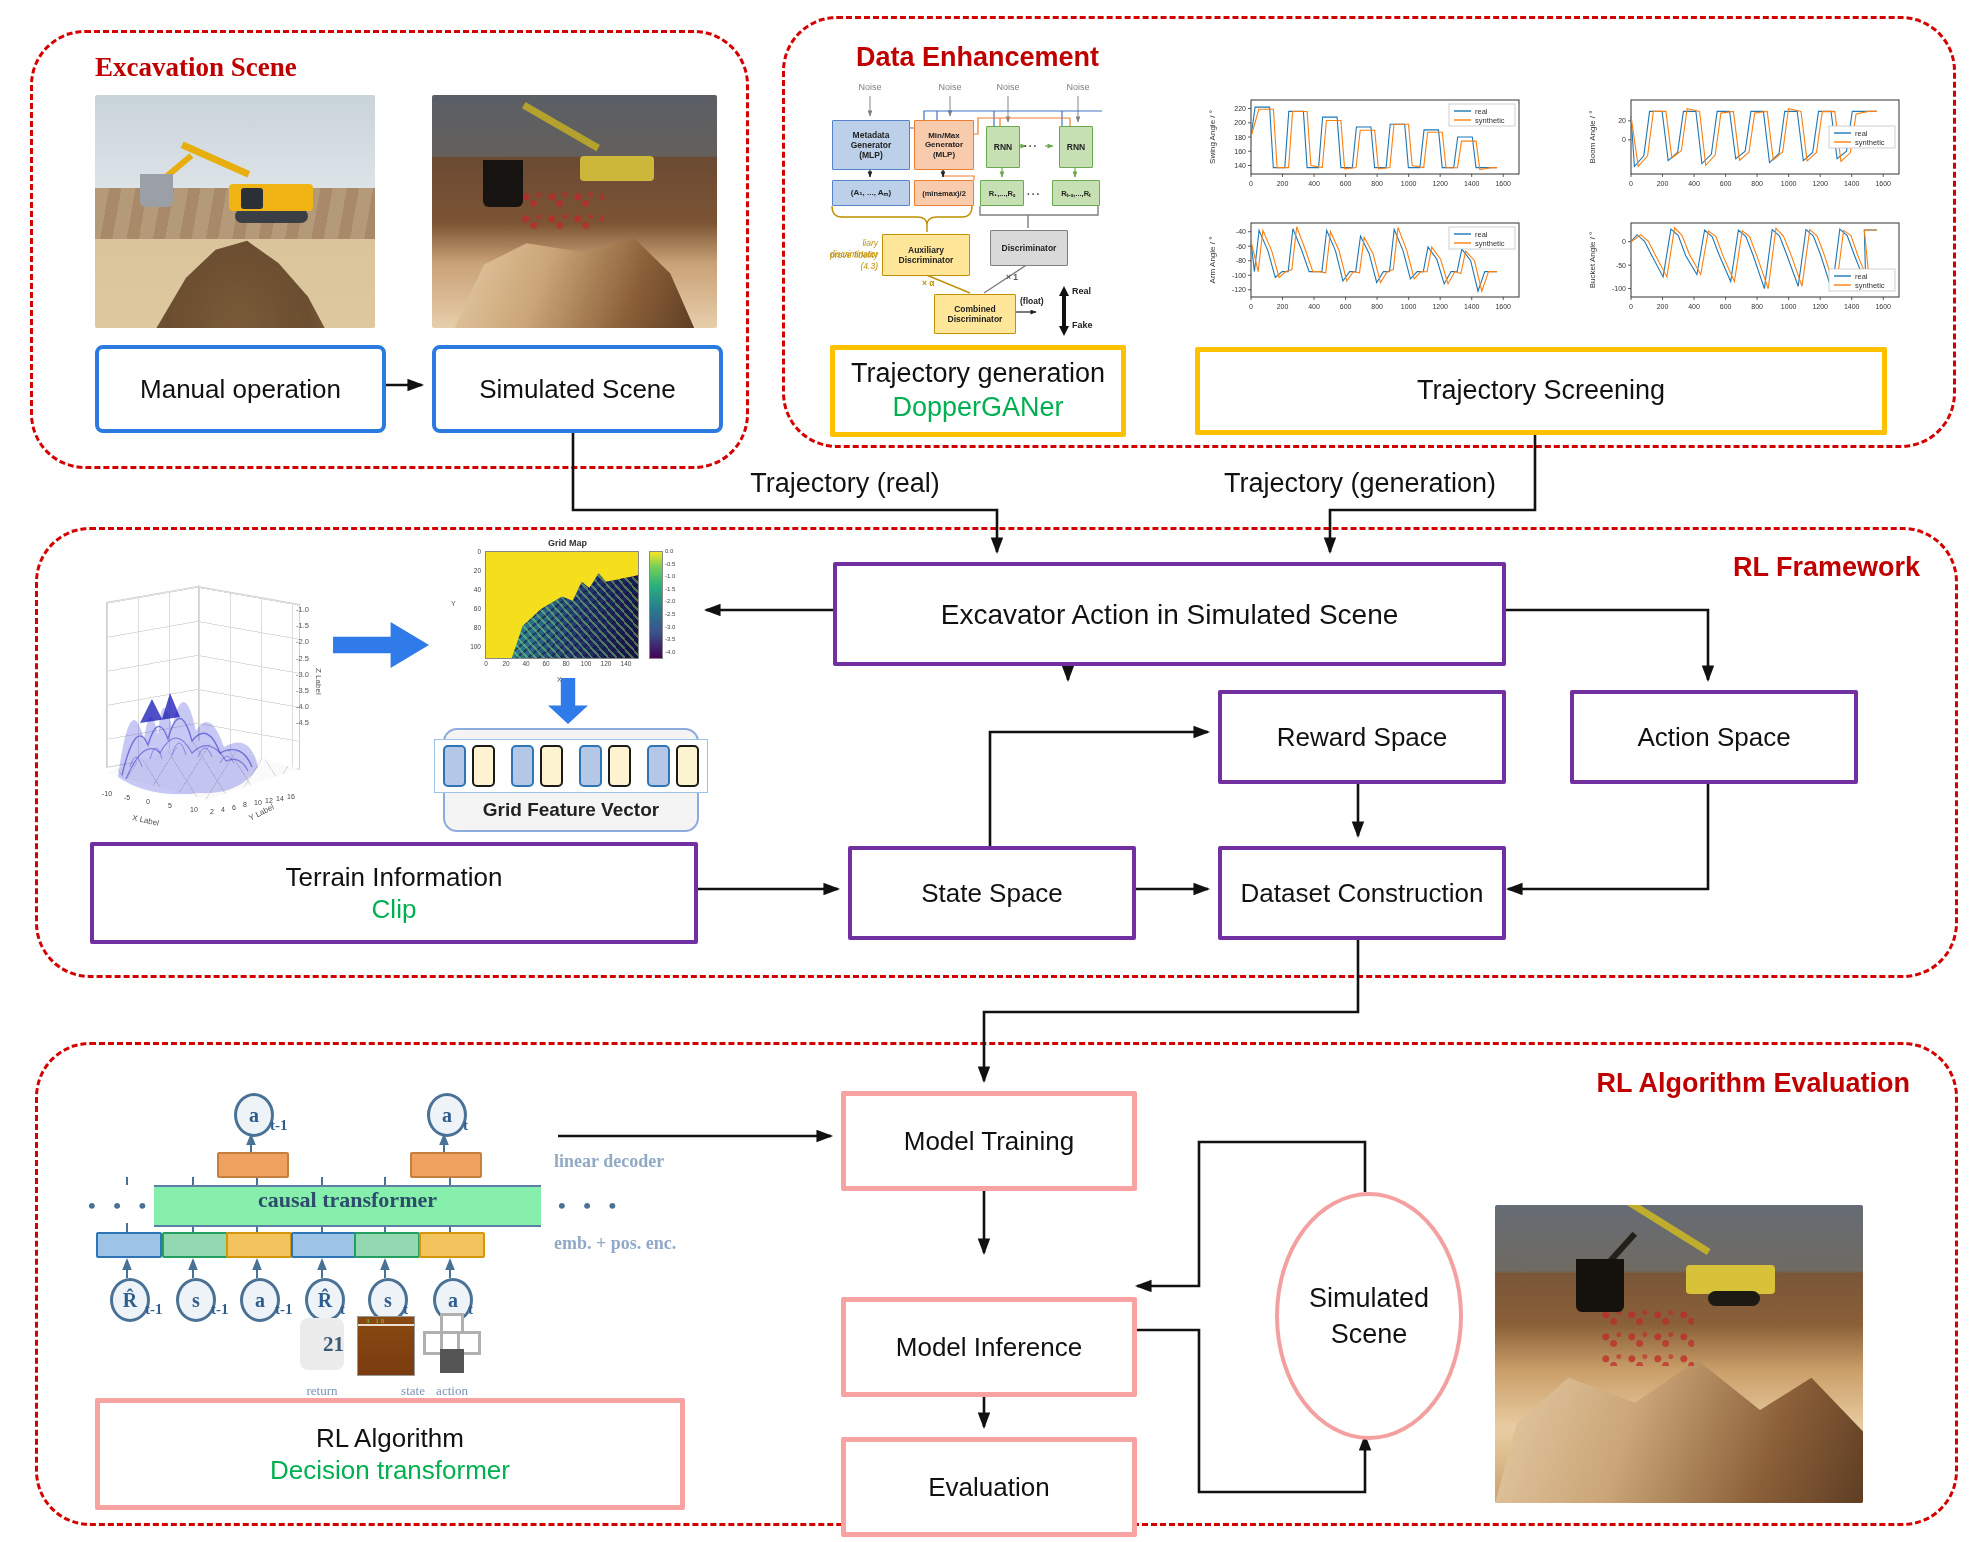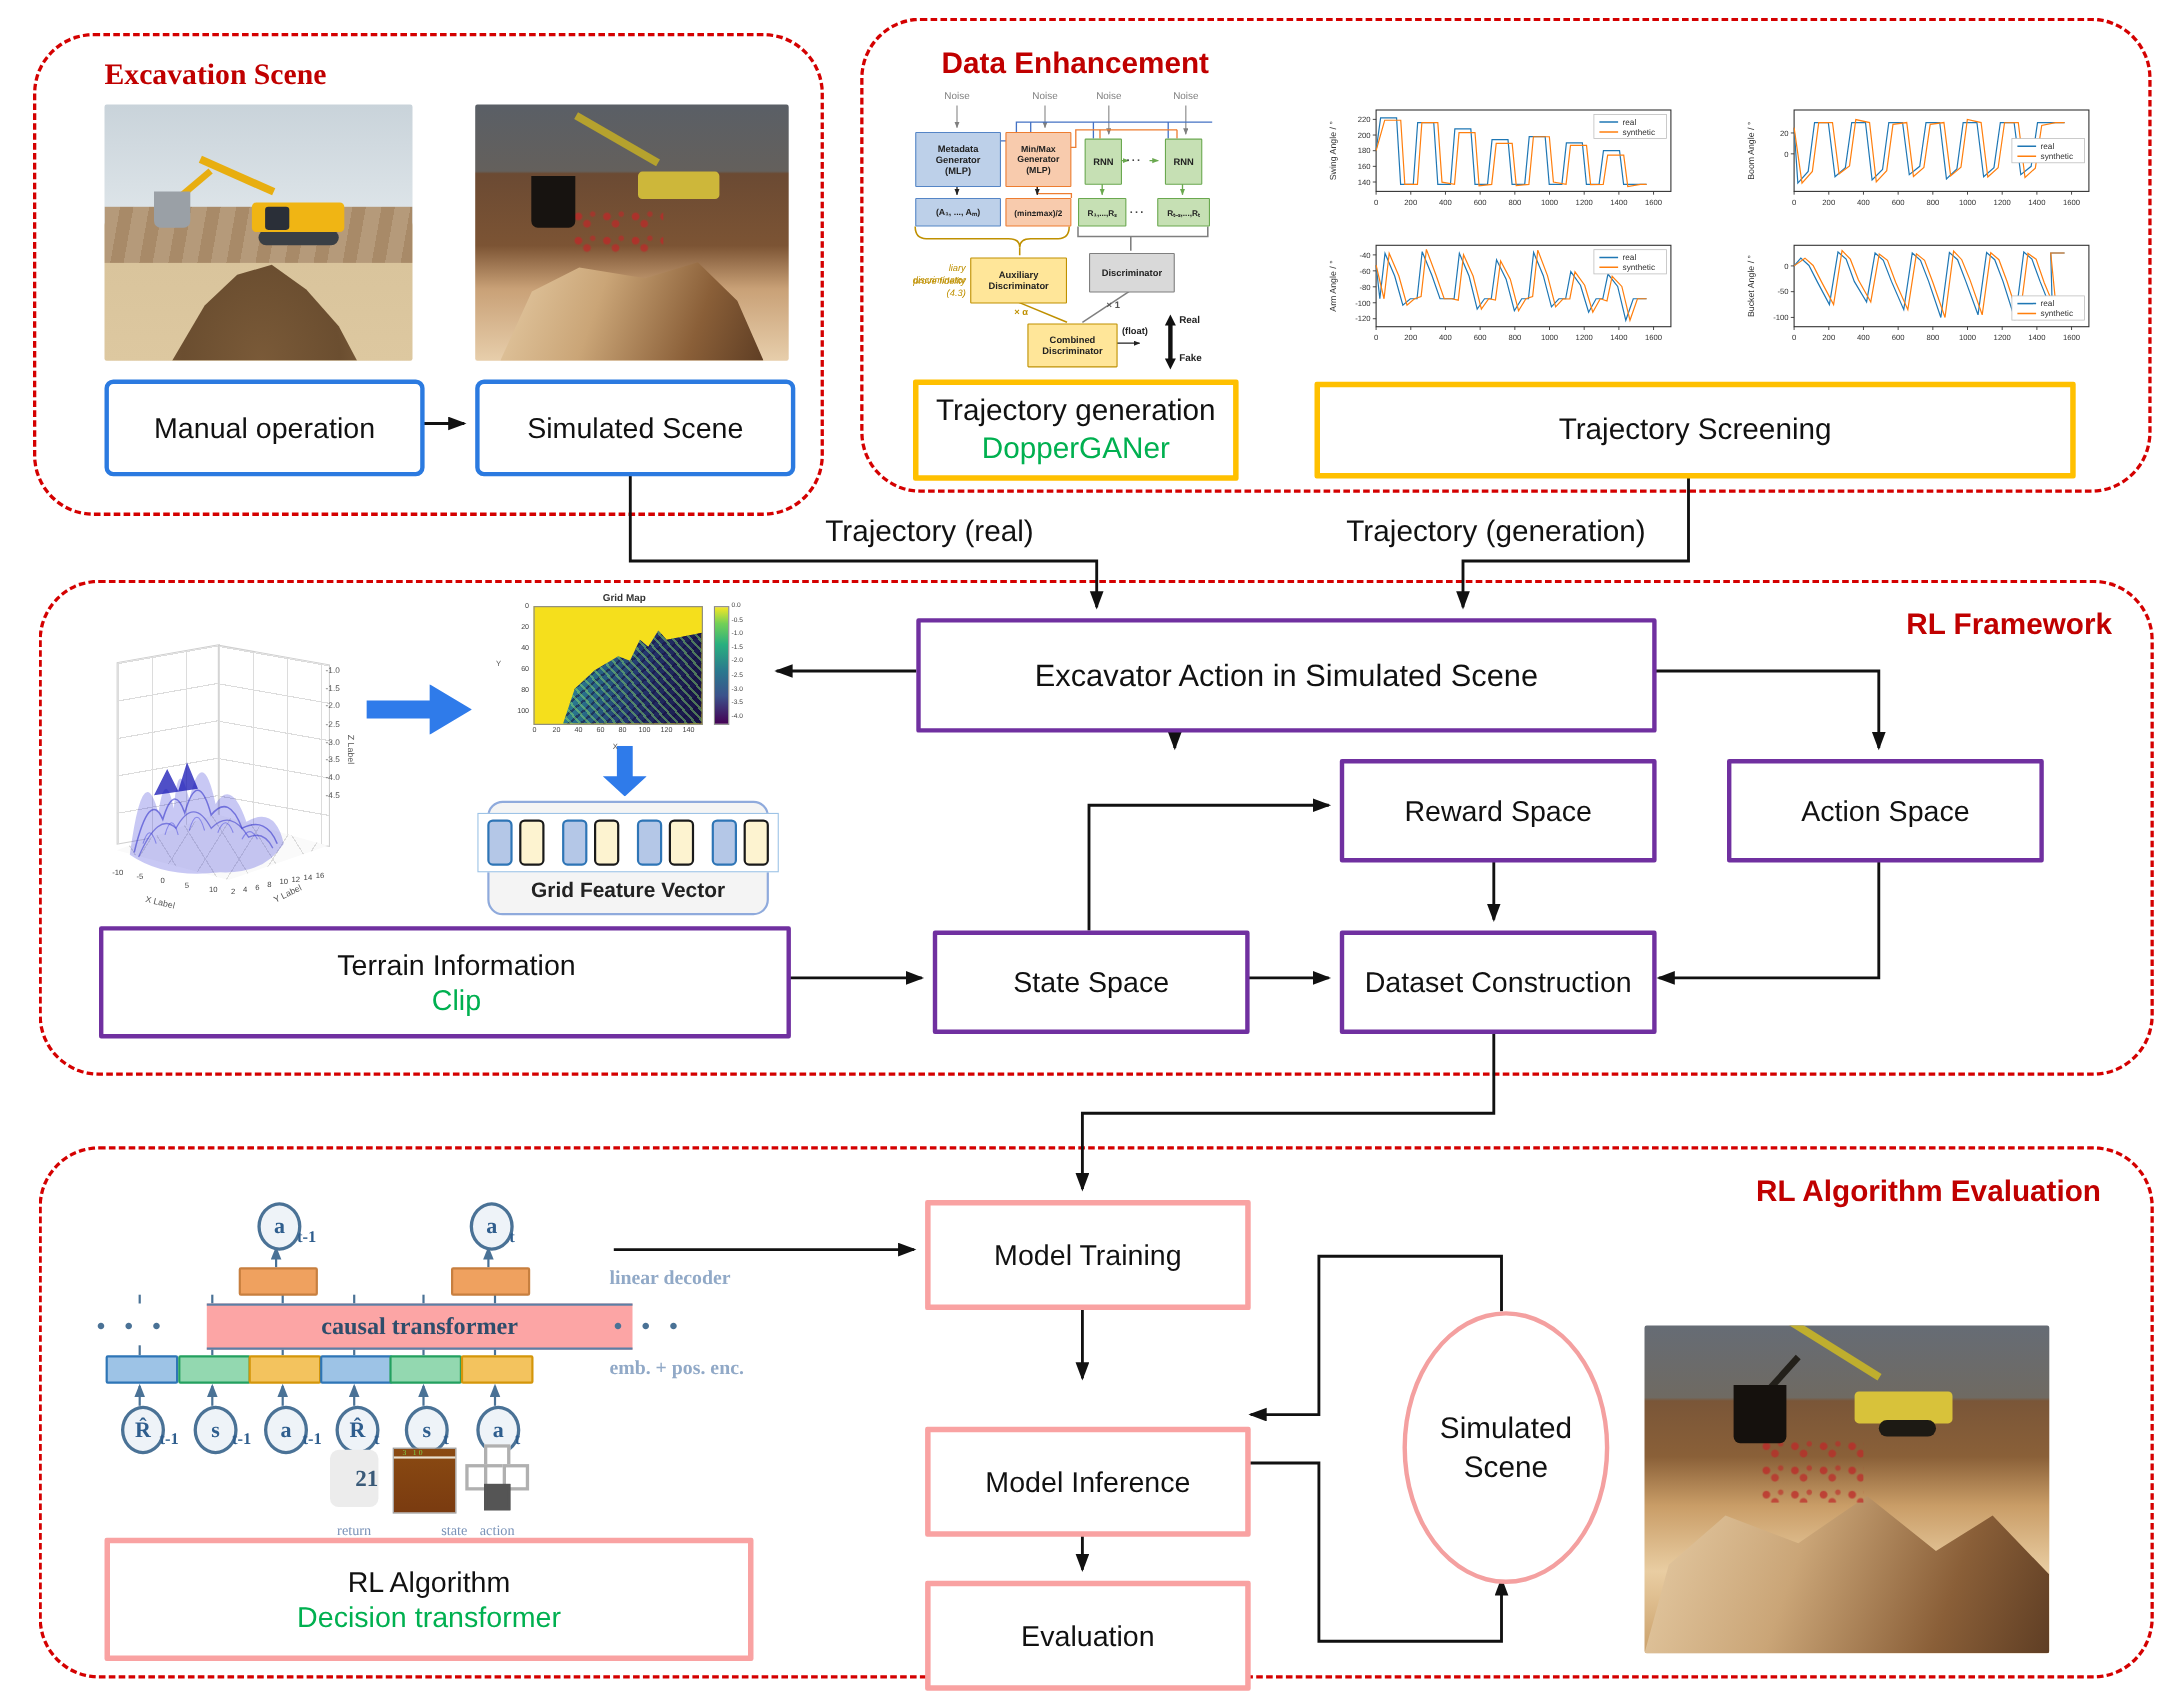--- a/index.html
+++ b/index.html
@@ -82,22 +82,22 @@
   .gfv-label{font-size:19px;font-weight:bold;color:#222;}
   .fat-arrow{position:absolute;background:#2f7bea;z-index:2;
      clip-path:polygon(0 32%,60% 32%,60% 0,100% 50%,60% 100%,60% 68%,0 68%);}
   .fat-arrow.down{clip-path:polygon(32% 0,68% 0,68% 60%,100% 60%,50% 100%,0 60%,32% 60%);}
   
   .dt{position:absolute;z-index:2;font-family:"Liberation Serif",serif;}
   .dt .circle{position:absolute;width:34px;height:38px;border:3px solid #4a7296;border-radius:50%;
       background:#eef3f8;color:#2f5e8e;font-weight:bold;font-size:20px;display:flex;align-items:center;justify-content:center;}
   .dt .sub{position:absolute;font-weight:bold;font-size:15px;color:#2f5e8e;}
   .dt .dec{position:absolute;height:22px;background:#efa15f;border:2px solid #c77f3f;border-radius:2px;}
-  .dt .band{position:absolute;background:#fca5a5;border-top:2.5px solid #5b7fa6;border-bottom:2.5px solid #5b7fa6;
-      display:flex;align-items:center;justify-content:center;font-weight:bold;font-size:22px;color:#2e4d6b;margin-left:34px;}
+  .dt .band{position:absolute;background:#86efac;border-top:2.5px solid #5b7fa6;border-bottom:2.5px solid #5b7fa6;
+      display:flex;align-items:flex-start;justify-content:center;font-weight:bold;font-size:22px;color:#2e4d6b;}
   .dt .emb{position:absolute;height:22px;border-radius:2px;}
   .emb-blue{background:#9dc3e6;border:2px solid #2e75b6;}
   .emb-green{background:#93d8b0;border:2px solid #23a05f;}
   .emb-orange{background:#f3c35e;border:2px solid #d4960a;}
   .dt .dots{position:absolute;font-size:22px;font-weight:bold;color:#4a7296;letter-spacing:6px;}
   .dt .side{position:absolute;font-size:18px;font-weight:bold;color:#91a9c7;white-space:nowrap;}
   .dt .blabel{position:absolute;font-size:13px;color:#7a93b8;text-align:center;transform:translateX(-50%);}
   .dt .retbox{position:absolute;background:#ececec;border-radius:8px;display:flex;align-items:center;justify-content:flex-end;
       font-size:21px;font-weight:bold;color:#3a5a78;}
   .dt .stimg{position:absolute;background:linear-gradient(#8a4a12 0%,#7a3b10 100%);border:1px solid #999;}
@@ -531,21 +531,21 @@
 
   <div class="node b-purple" style="left:833px;top:562px;width:665px;height:96px;font-size:28px;">
     <span>Excavator Action in Simulated Scene</span>
   </div>
   <div class="node b-purple" style="left:1218px;top:690px;width:280px;height:86px;">
     <span>Reward Space</span>
   </div>
   <div class="node b-purple" style="left:1570px;top:690px;width:280px;height:86px;">
     <span>Action Space</span>
   </div>
-  <div class="node b-purple" style="left:90px;top:842px;width:600px;height:94px;padding-left:21px;">
+  <div class="node b-purple" style="left:90px;top:842px;width:600px;height:94px;">
     <span>Terrain Information</span>
     <span class="green-line">Clip</span>
   </div>
   <div class="node b-purple" style="left:848px;top:846px;width:280px;height:86px;">
     <span>State Space</span>
   </div>
   <div class="node b-purple" style="left:1218px;top:846px;width:280px;height:86px;">
     <span>Dataset Construction</span>
   </div>
 

